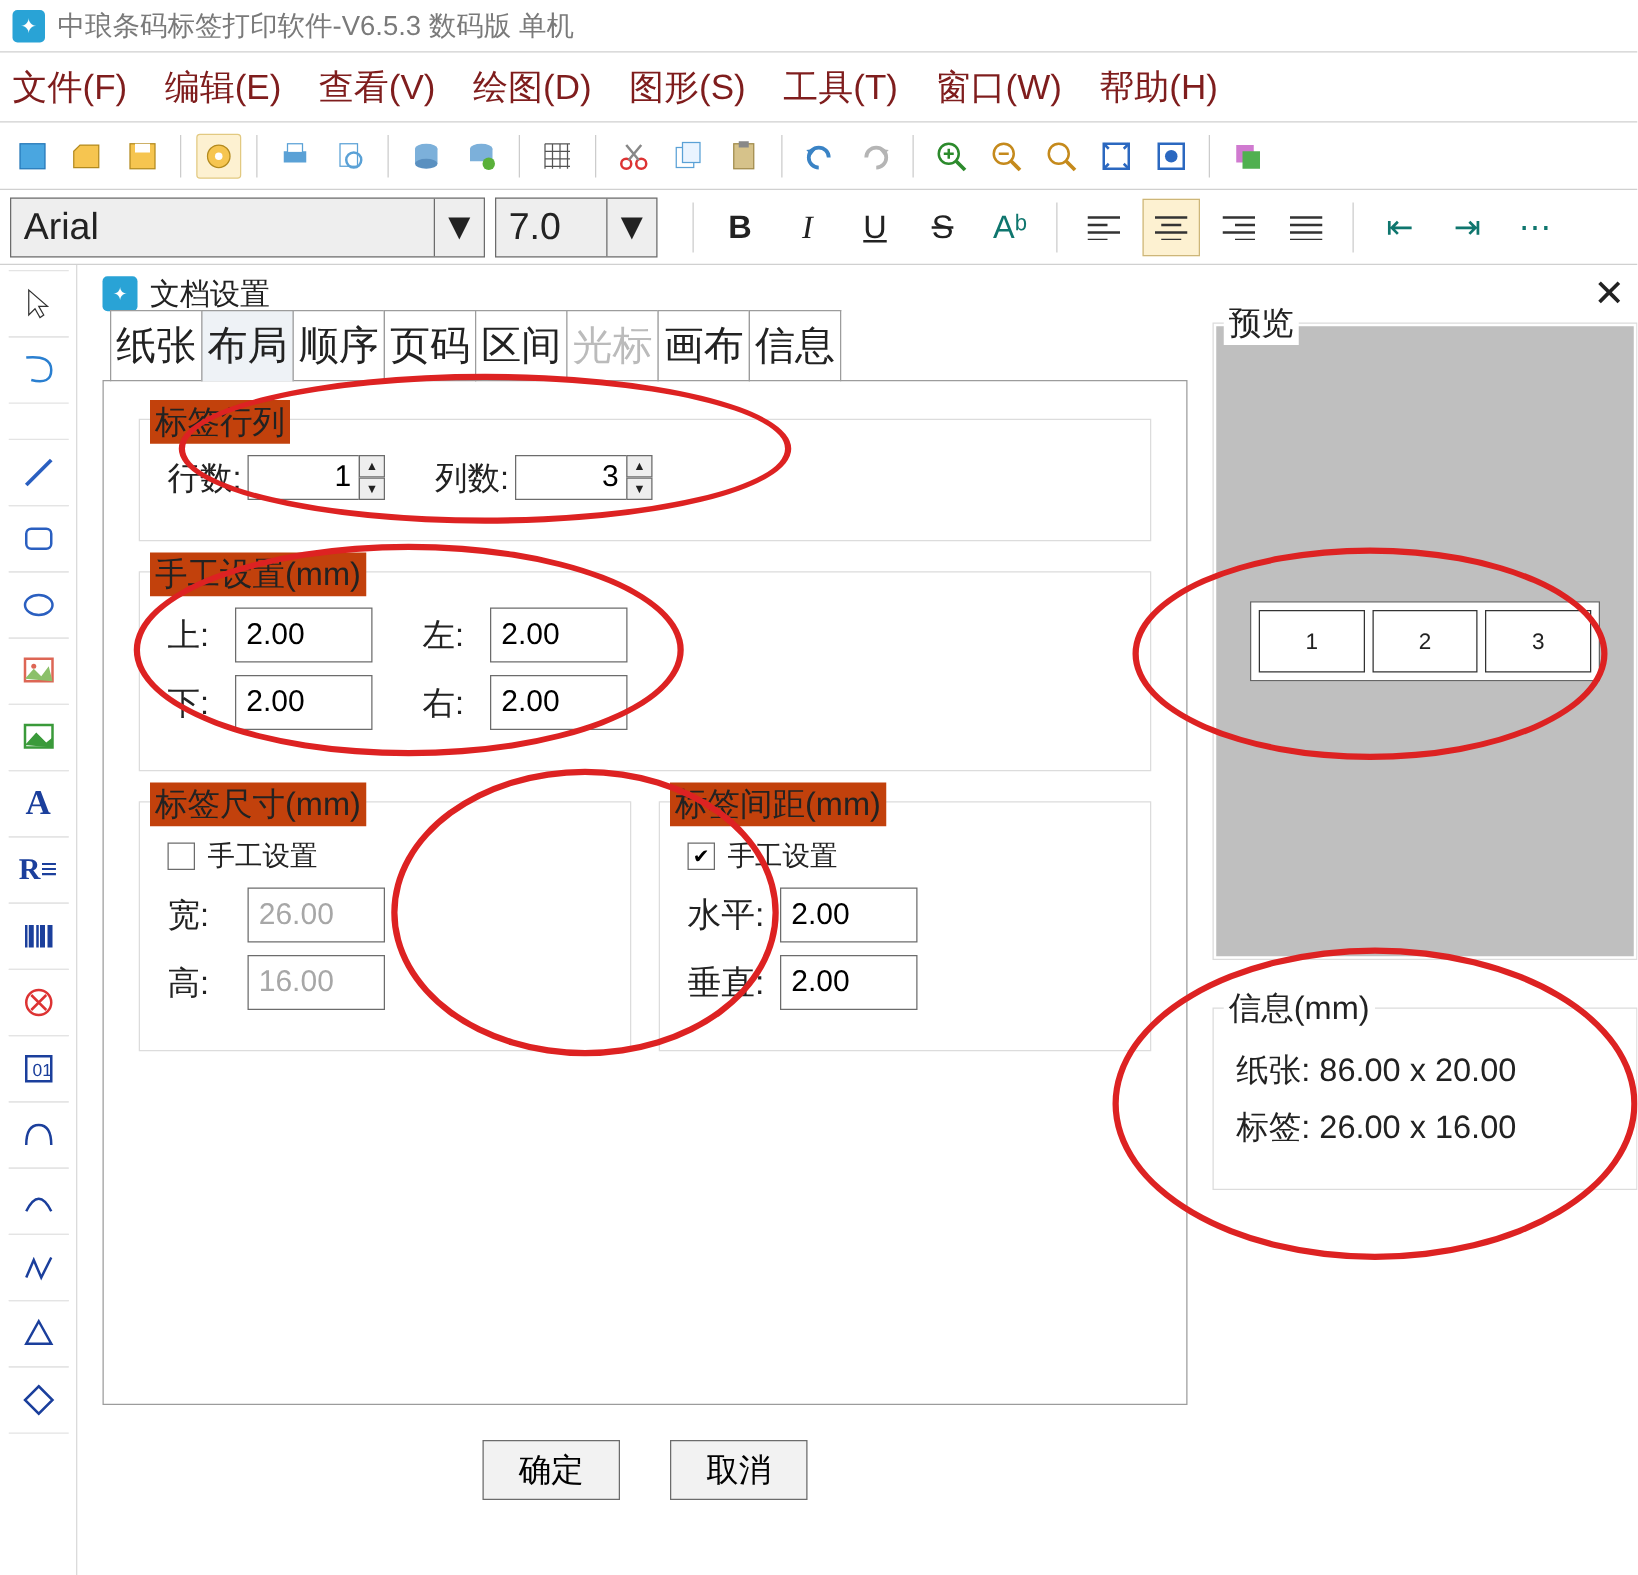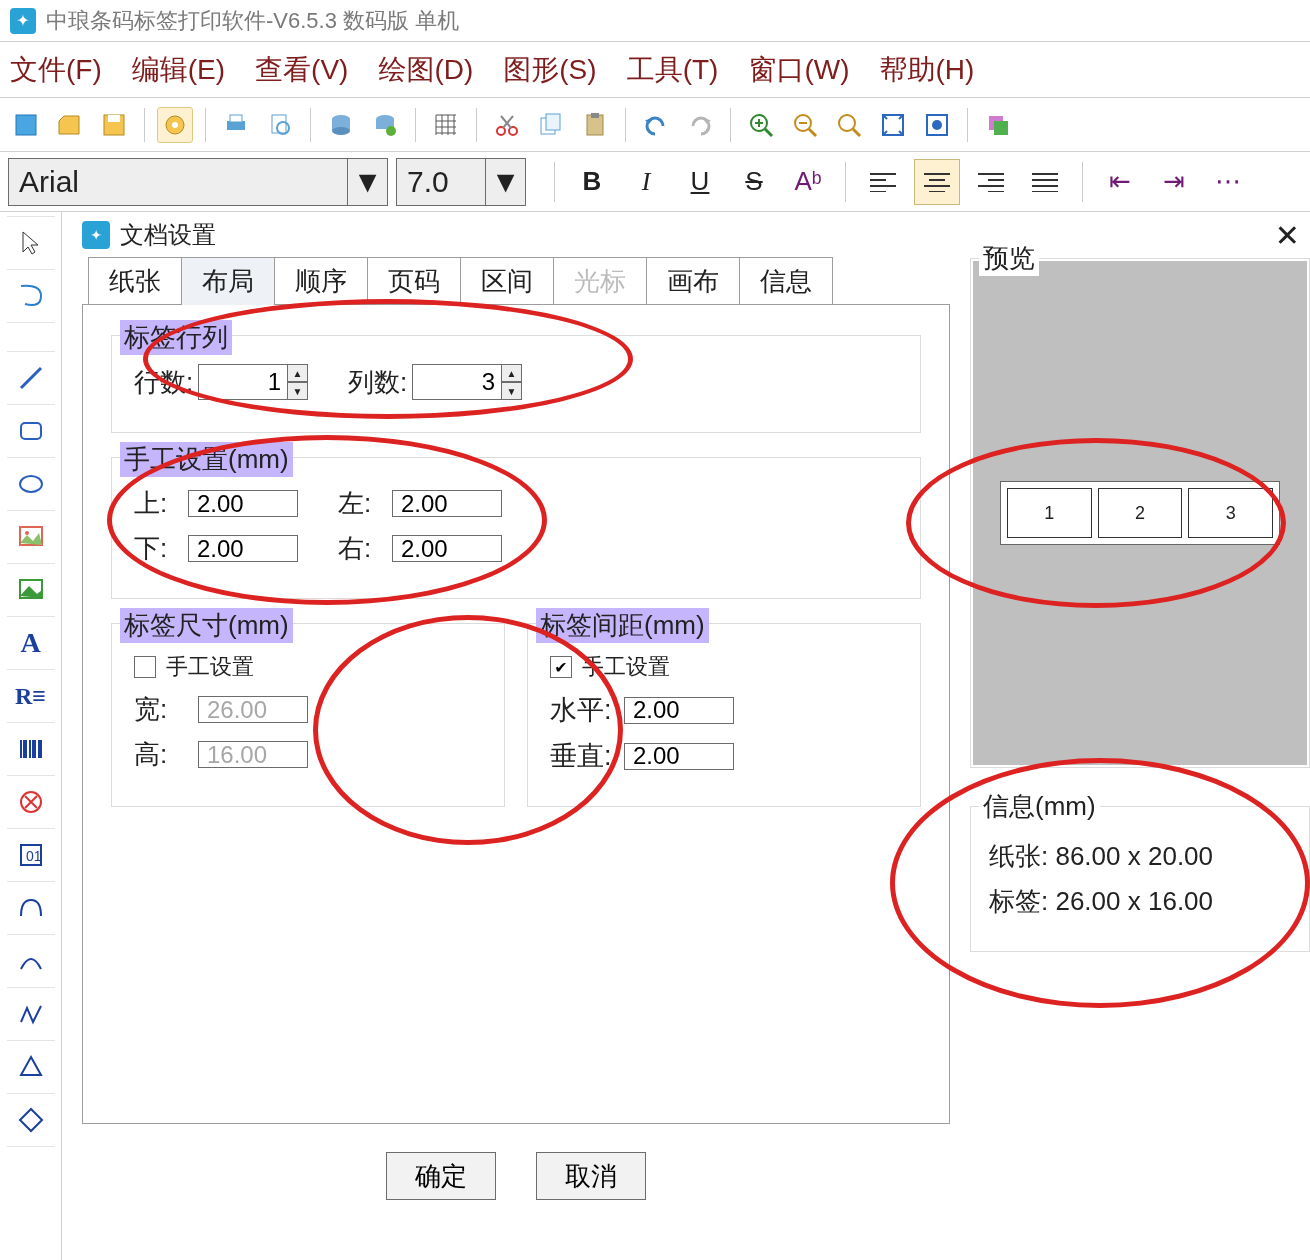--- a/index.html
+++ b/index.html
@@ -20,57 +20,57 @@
   .toolbar .sep { width:1px; height:34px; background:#ccc; margin:0 4px; }
 
   
   .formatbar { display:flex; align-items:center; height:60px; padding:4px 8px; border-bottom:1px solid #d0d0d0; gap:8px; }
   .font-select { width:380px; height:48px; border:1px solid #6c6c6c; background:#eeeeee; display:flex; align-items:center; justify-content:space-between; padding:0 0 0 10px; font-size:30px; }
   .font-select .drop { width:40px; height:46px; border-left:1px solid #6c6c6c; display:flex; align-items:center; justify-content:center; }
   .size-select { width:130px; height:48px; border:1px solid #6c6c6c; background:#eeeeee; display:flex; align-items:center; justify-content:space-between; padding:0 0 0 10px; font-size:30px; margin-right:14px; }
   .size-select .drop { width:40px; height:46px; border-left:1px solid #6c6c6c; display:flex; align-items:center; justify-content:center; }
   .fmt-btn { width:46px; height:46px; display:flex; align-items:center; justify-content:center; font-size:26px; border:1px solid transparent; position:relative; }
   .fmt-btn.active { background:#fdf1d1; border:1px solid #cdb679; }
-  .fmt-btn.disabled { color:#701a75; }
+  .fmt-btn.disabled { color:#0f766e; }
   .vsep { width:1px; height:40px; background:#ccc; margin:0 6px; }
 
   
   .main { display:flex; height:1048px; }
   .tool-palette { width:62px; border-right:1px solid #d0d0d0; display:flex; flex-direction:column; align-items:center; padding-top:4px; }
   .tool-palette .tbtn { width:48px; height:54px; display:flex; align-items:center; justify-content:center; border-top:1px solid #e4e4e4; border-bottom:1px solid #e4e4e4; margin-bottom:-1px; }
 
   .workarea { flex:1; position:relative; background:#fff; }
 
   
   .dialog { position:absolute; left:10px; top:0; right:0; bottom:0; background:#fff; }
   .dlg-title { display:flex; align-items:center; height:46px; padding:0 10px; font-size:24px; color:#222; }
   .dlg-title .dlg-icon { width:28px; height:28px; background:#29a3d6; border-radius:4px; margin-right:10px; display:flex; align-items:center; justify-content:center; color:#fff; font-size:14px; }
   .dlg-title .close { margin-left:auto; font-size:30px; cursor:default; }
 
   .dlg-body { display:flex; padding:0 0 0 10px; }
 
   
   .tabs-wrap { flex:1; }
   .tabs { display:flex; align-items:flex-end; height:46px; padding-left:6px; }
-  .tab { padding:6px 20px; border:1px solid #9c9c9c; border-bottom:none; font-size:26px; background:#fff; margin-right:-1px; position:relative; top:1px; }
+  .tab { padding:6px 4px; border:1px solid #9c9c9c; border-bottom:none; font-size:32px; background:#fff; margin-right:-1px; position:relative; top:1px; }
   .tab.active { background:#eef2f6; z-index:2; }
   .tab.disabled { color:#bbb; }
   .tab-panel { border:1px solid #9c9c9c; padding:30px 28px 30px 28px; height:820px; position:relative; }
 
   .fieldset { border:1px solid #dcdcdc; padding:18px 22px 22px 22px; margin-bottom:24px; position:relative; }
-  .fieldset .legend { position:absolute; top:-16px; left:8px; background:#c4b5fd; padding:0 4px; font-size:26px; }
+  .fieldset .legend { position:absolute; top:-16px; left:8px; background:#c2410c; padding:0 4px; font-size:26px; }
 
   .row { display:flex; align-items:center; margin:10px 0; }
   .lbl { width:64px; font-size:26px; }
   .lbl2 { width:74px; font-size:27px; }
   .spin { display:flex; align-items:center; height:36px; }
   .spin input { width:90px; height:36px; border:1px solid #6c6c6c; font-size:24px; text-align:right; padding-right:6px; background:#fff; }
   .spin .arrows { display:flex; flex-direction:column; width:20px; }
   .spin .arrows div { height:18px; border:1px solid #6c6c6c; margin-left:-1px; display:flex; align-items:center; justify-content:center; font-size:10px; background:#eee; }
-  .txtf { width:110px; height:27px; border:1px solid #6c6c6c; font-size:24px; padding:0 8px; background:#fff; }
+  .txtf { width:110px; height:44px; border:1px solid #6c6c6c; font-size:24px; padding:0 8px; background:#fff; }
   .txtf.disabled { color:#a7a7a7; }
 
   .chk { width:22px; height:22px; border:1px solid #6c6c6c; display:inline-flex; align-items:center; justify-content:center; margin-right:10px; font-size:16px; background:#fff; }
   .chk.checked::after { content:"✔"; color:#000; }
 
   .margin-grid .row .lbl { width:54px; text-align:justify; }
   .margin-grid .cell { display:flex; align-items:center; margin-right:40px; }
 
   .sizes { display:flex; gap:22px; }
   .sizes .fieldset { flex:1; margin-bottom:0; }

